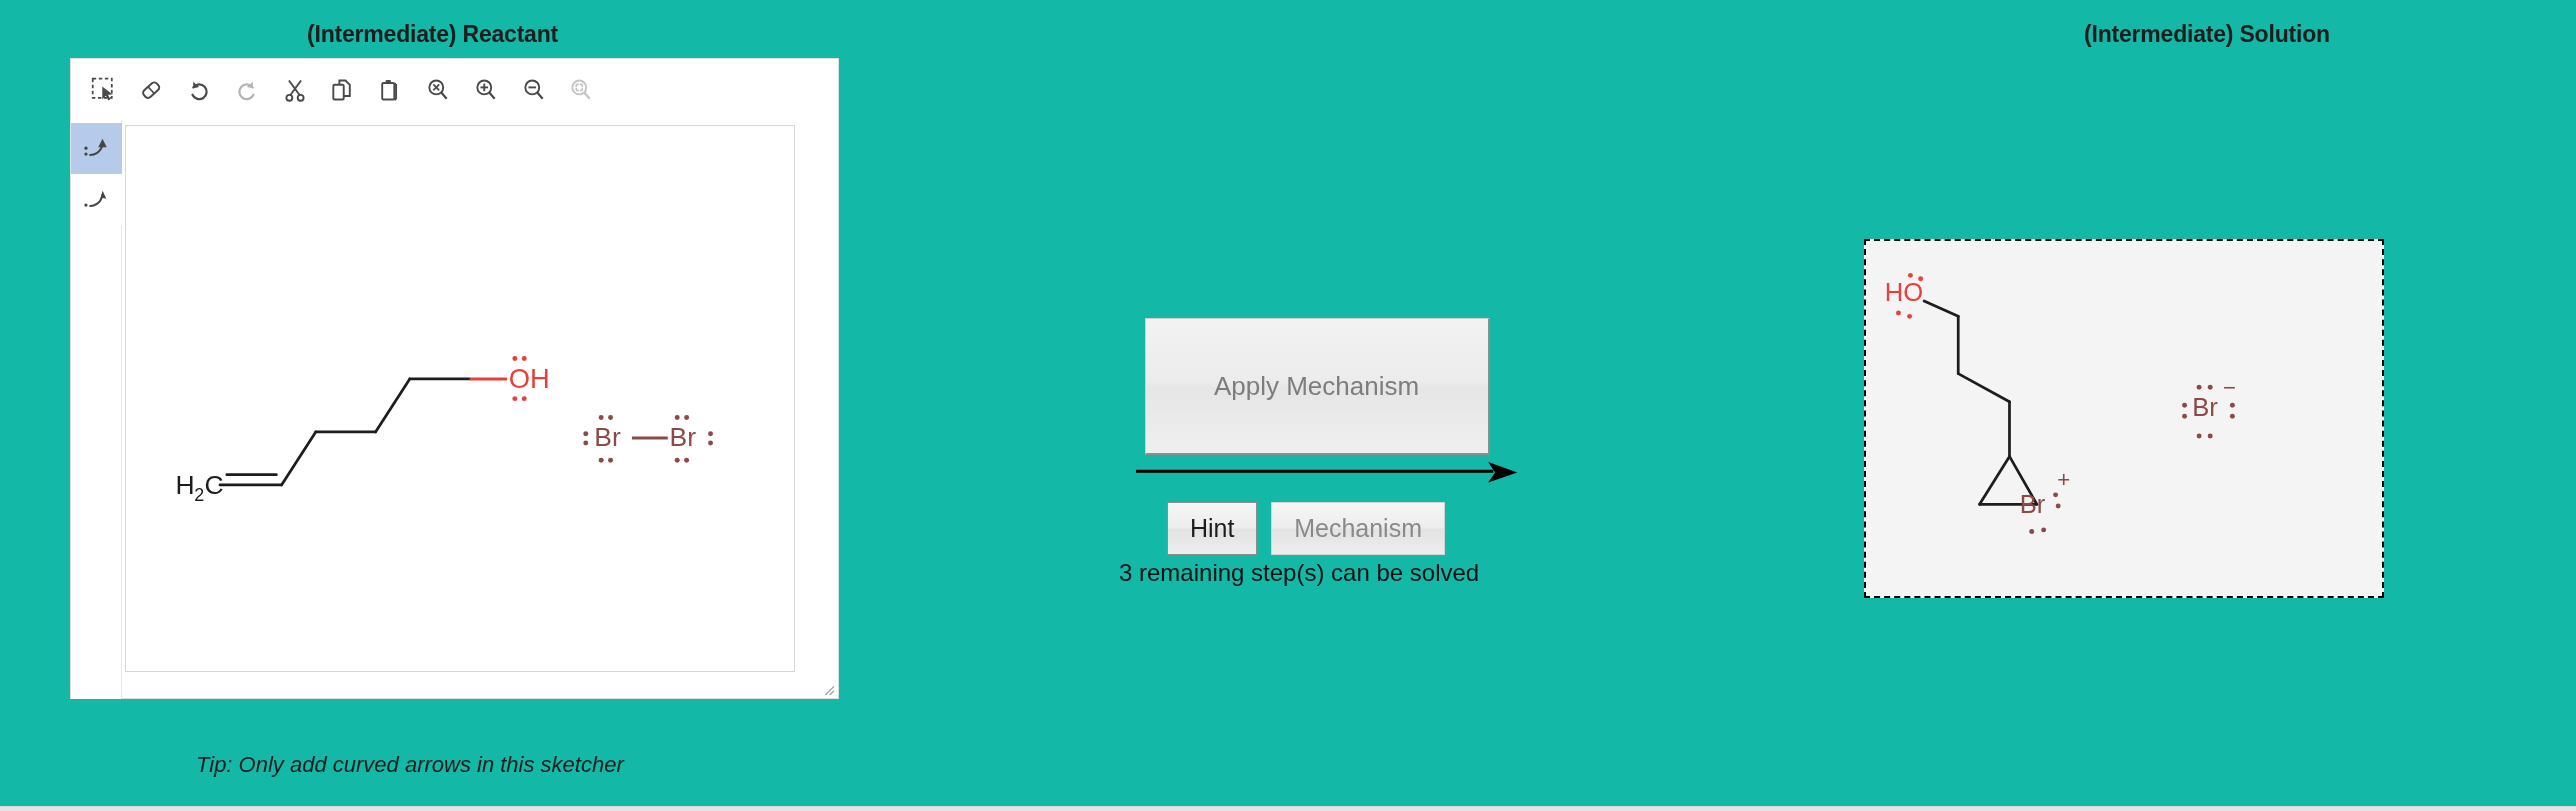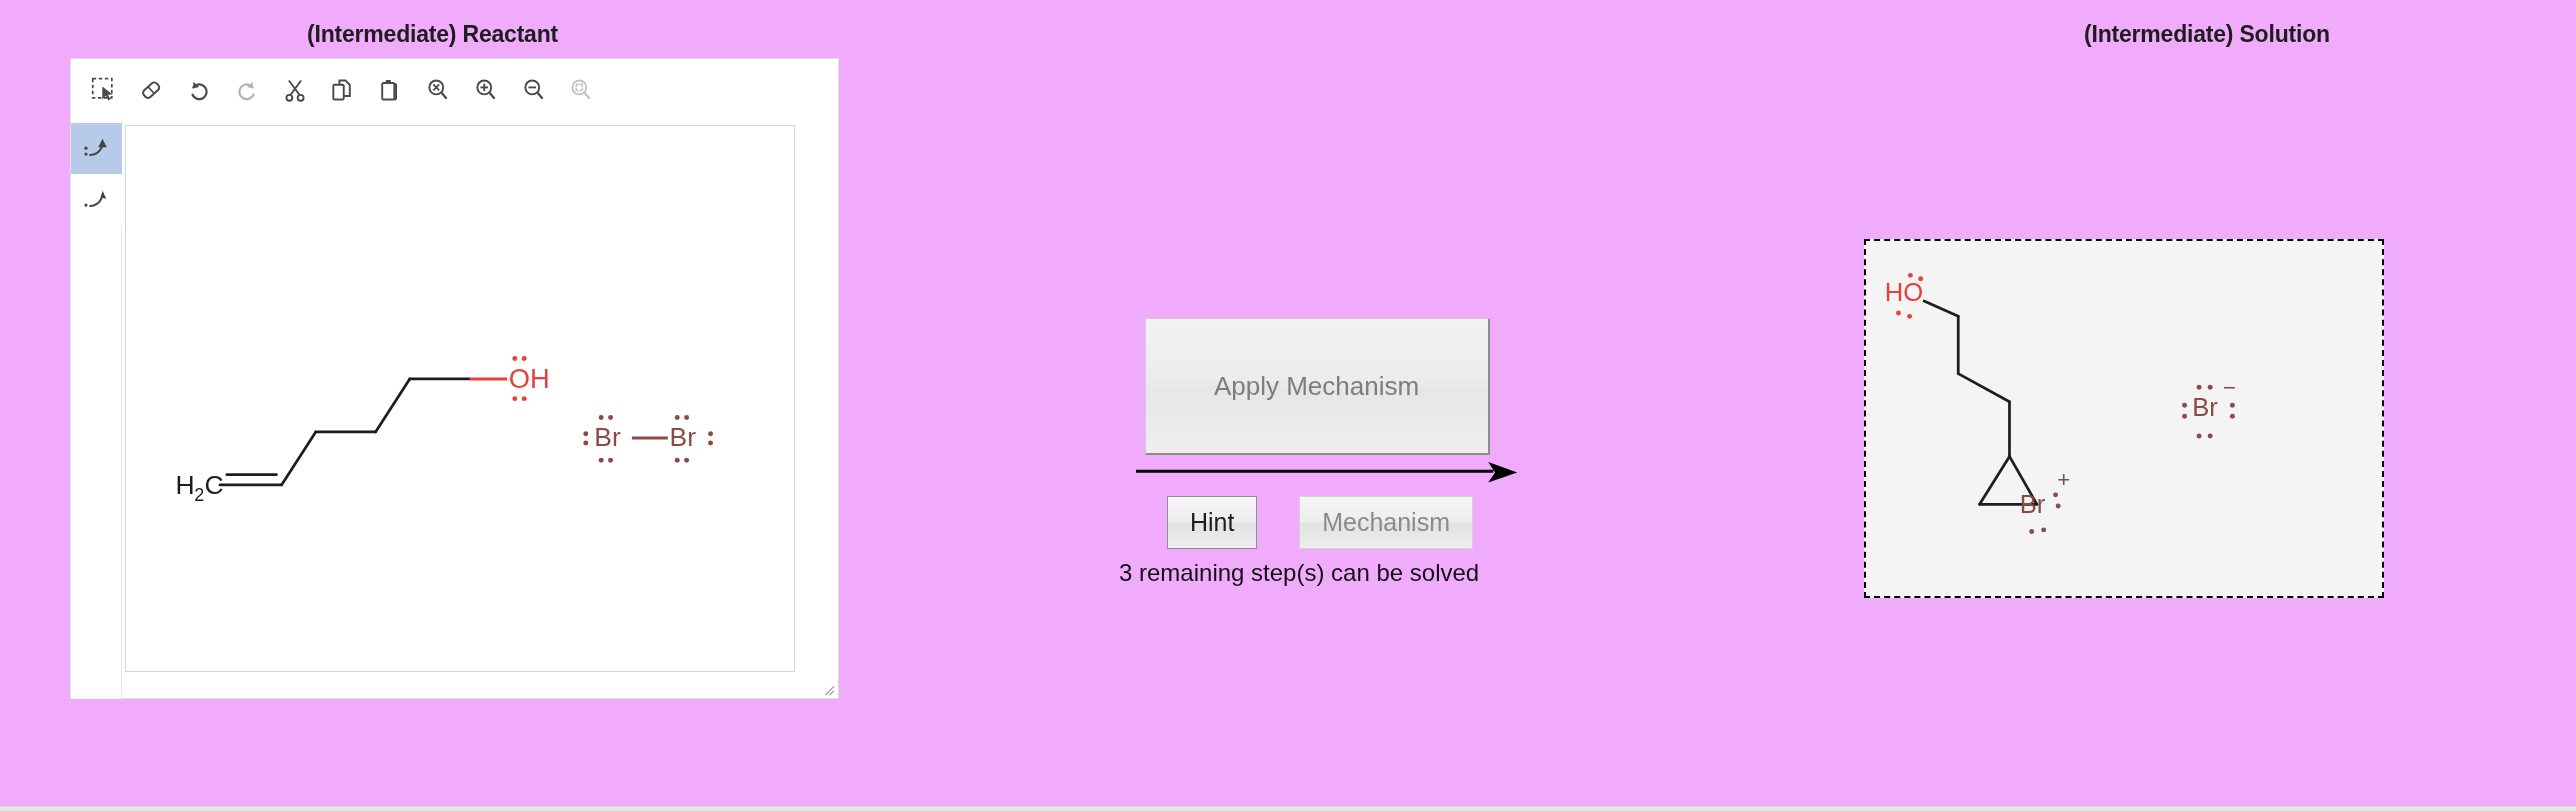--- a/index.html
+++ b/index.html
@@ -7,21 +7,21 @@
   html, body {
     margin: 0; padding: 0;
     width: 2576px; height: 811px;
     background: #f4f4f4;
     font-family: "Liberation Sans", sans-serif;
     overflow: hidden;
   }
   .page {
     position: relative;
     width: 2576px; height: 811px;
-    background: #f0abfc;
+    background: #14b8a6;
   }
   .bottom-rule {
     position: absolute; left: 0; right: 0; bottom: 0;
     height: 5.1px; background: #e4e4e4;
     border-top: 1.7px solid #d8d8d8;
   }
 
   
   .panel-title {
     position: absolute;
@@ -125,23 +125,22 @@
     display: flex; align-items: center; justify-content: center;
     cursor: default;
   }
   .rxn-arrow {
     position: absolute;
     left: 0; top: 142px;
     width: 383px; height: 26px;
   }
   .small-btns {
     position: absolute;
-    left: 31px; top: 178px;
+    left: 31px; top: 184px;
     display: flex;
-    gap: 28px;
   }
   .sm-btn {
     height: 53px;
     padding: 0 22px;
     font-size: 25px;
     display: flex; align-items: center; justify-content: center;
     background: linear-gradient(to bottom, #f6f6f6 0%, #ededed 48%, #e3e3e3 52%, #ededed 100%);
     cursor: pointer;
   }
   .sm-btn.enabled { border: 0.9px solid #8e8e8e; color: #1d1d1d; }
@@ -342,20 +341,21 @@
         <svg class="resize-grip" viewBox="0 0 16 16">
           <g stroke="#9a9a9a" stroke-width="1.4">
             <line x1="14" y1="4" x2="4" y2="14"></line>
             <line x1="14" y1="9" x2="9" y2="14"></line>
           </g>
         </svg>
       </div>
     </div>
   </div>
 
+  <div class="tip">Tip: Only add curved arrows in this sketcher</div>
 
   <div class="center">
 
     <div class="apply-btn">Apply Mechanism</div>
 
     <svg class="rxn-arrow" viewBox="0 0 448 30">
       <line x1="0" y1="13" x2="418" y2="13" stroke="#000" stroke-width="3.4"></line>
       <path d="M412 2 L446 14.5 L412 26 L420 14.5 Z" fill="#000"></path>
     </svg>
 

